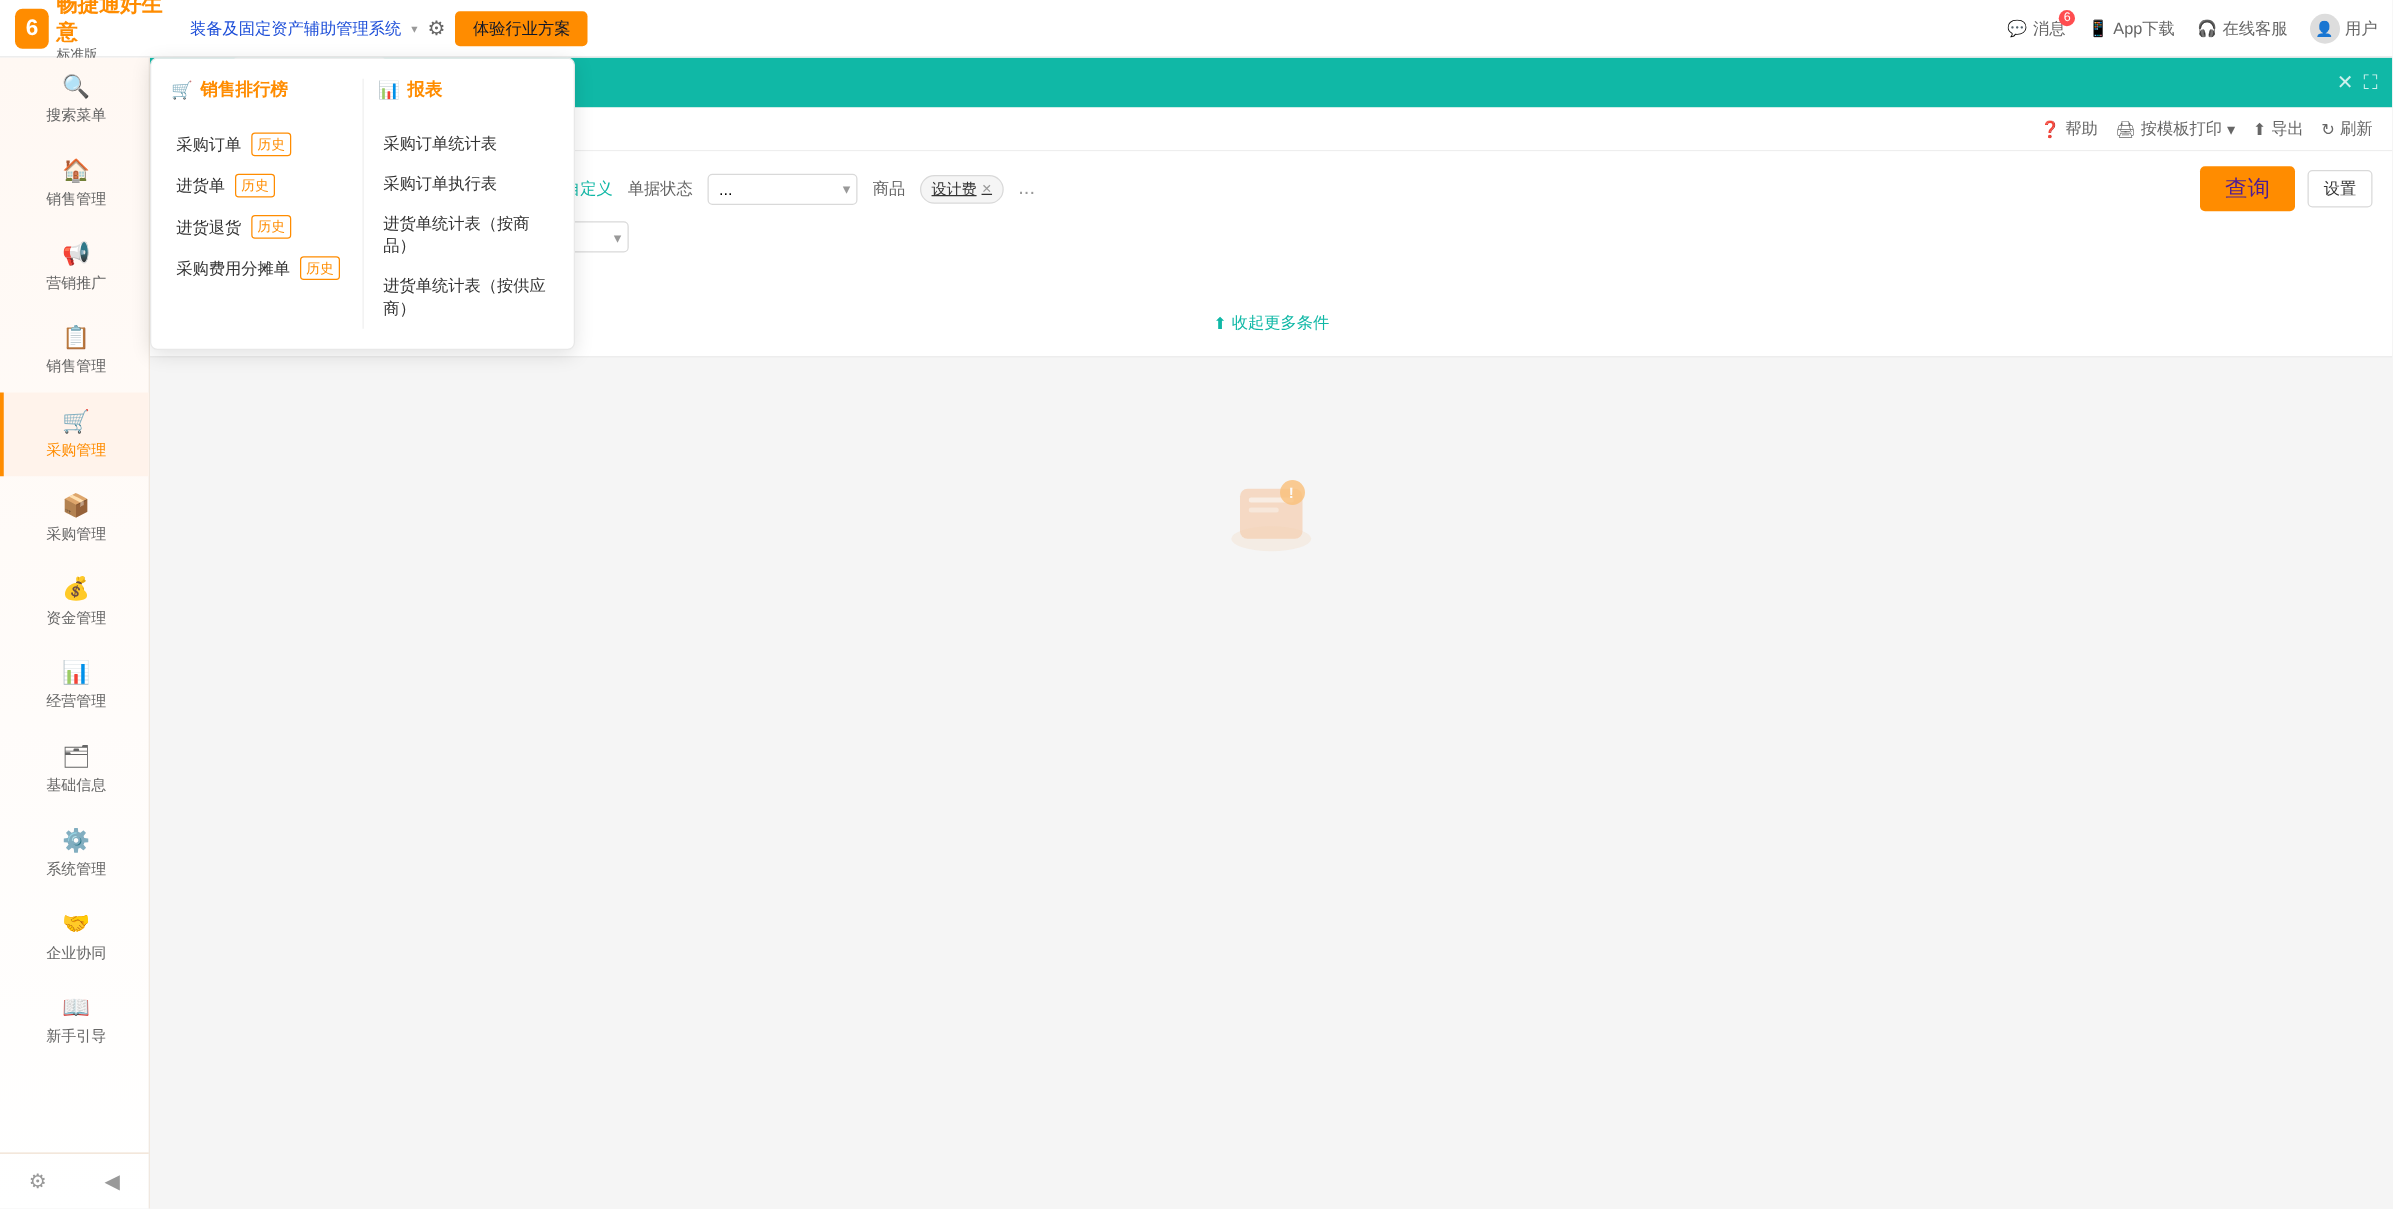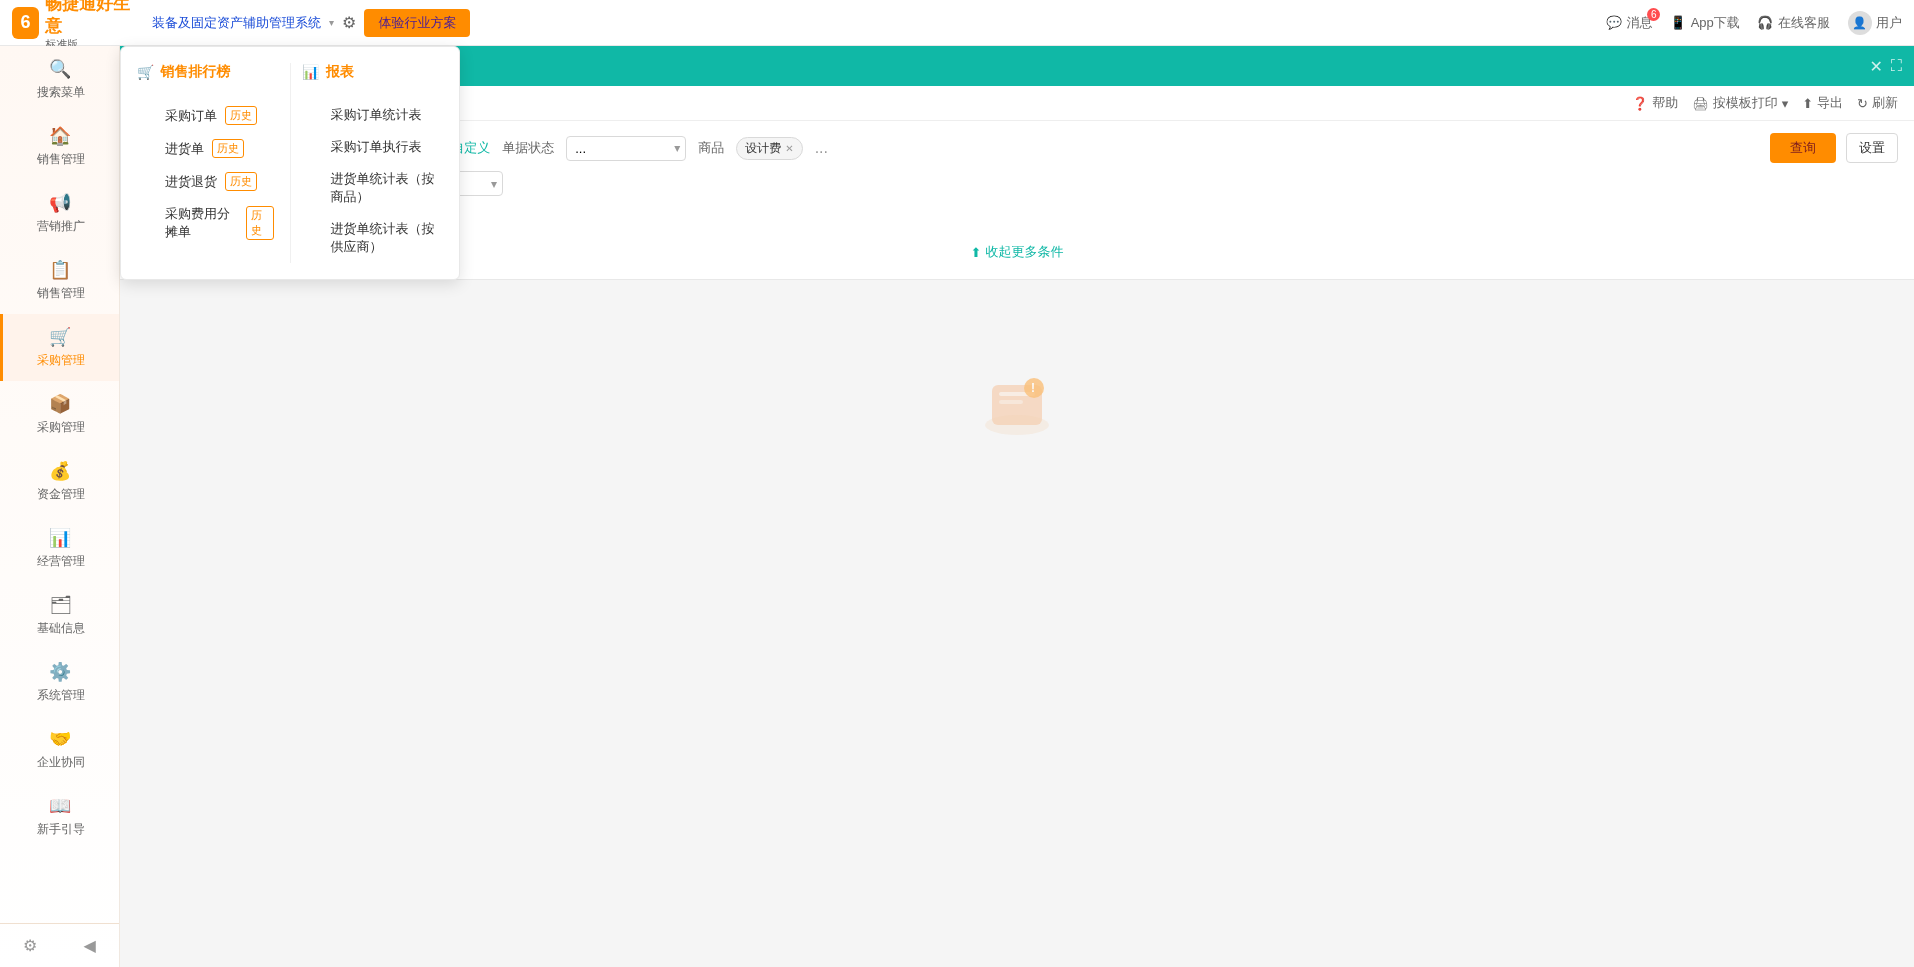--- a/index.html
+++ b/index.html
@@ -6,21 +6,21 @@
     body { font-family: 'Microsoft YaHei', SimHei, sans-serif; font-size: 13px; background: #f5f5f5; color: #333; height: 967px; overflow: hidden; display: flex; flex-direction: column; }
 
     
     .top-bar { height: 46px; background: #fff; display: flex; align-items: center; padding: 0 12px; border-bottom: 1px solid #e8e8e8; flex-shrink: 0; }
     .logo-area { width: 120px; display: flex; align-items: center; gap: 6px; flex-shrink: 0; }
     .logo-icon { width: 32px; height: 32px; background: #ff8c00; border-radius: 6px; display: flex; align-items: center; justify-content: center; color: #fff; font-size: 18px; font-weight: bold; }
     .logo-text { font-size: 11px; color: #666; line-height: 1.3; }
     .logo-text .main { color: #ff8c00; font-size: 17px; font-weight: bold; }
     .top-bar-mid { flex: 1; display: flex; align-items: center; gap: 8px; padding-left: 20px; }
     .system-name { font-size: 13px; color: #1d4ed8; }
-    .top-bar-btn { background: #ff8c00; color: #4c1d95; border: none; border-radius: 4px; padding: 5px 14px; cursor: pointer; font-size: 13px; }
+    .top-bar-btn { background: #ff8c00; color: #0f172a; border: none; border-radius: 4px; padding: 5px 14px; cursor: pointer; font-size: 13px; }
     .top-bar-icons { display: flex; align-items: center; gap: 18px; margin-left: auto; color: #666; font-size: 13px; }
     .top-icon-item { display: flex; align-items: center; gap: 4px; cursor: pointer; position: relative; }
     .badge { background: #ff4d4f; color: #fff; border-radius: 10px; font-size: 10px; padding: 1px 4px; position: absolute; top: -6px; right: -8px; }
     .gear-btn { background: none; border: none; cursor: pointer; color: #666; font-size: 16px; }
     .dropdown-arrow { font-size: 10px; color: #999; cursor: pointer; }
 
     
     .main-layout { display: flex; flex: 1; overflow: hidden; }
 
     
@@ -49,46 +49,46 @@
     .filter-section { background: #fff; padding: 12px 16px; border-bottom: 1px solid #e8e8e8; }
     .filter-row { display: flex; align-items: center; gap: 12px; margin-bottom: 8px; flex-wrap: wrap; }
     .filter-row:last-child { margin-bottom: 0; }
     .filter-label { color: #666; font-size: 13px; white-space: nowrap; }
     .filter-input { border: 1px solid #d9d9d9; border-radius: 4px; padding: 4px 8px; font-size: 13px; color: #333; background: #fff; min-width: 160px; }
     .filter-select { border: 1px solid #d9d9d9; border-radius: 4px; padding: 4px 24px 4px 8px; font-size: 13px; background: #fff; cursor: pointer; appearance: none; position: relative; }
     .select-wrapper { position: relative; display: inline-block; }
     .select-wrapper::after { content: '▾'; position: absolute; right: 6px; top: 50%; transform: translateY(-50%); color: #999; pointer-events: none; font-size: 12px; }
     .filter-date-range { display: flex; align-items: center; gap: 6px; }
     .toolbar-right { margin-left: auto; display: flex; align-items: center; gap: 10px; }
-    .btn-query { background: #ff8c00; color: #7f1d1d; border: none; border-radius: 4px; padding: 6px 20px; cursor: pointer; font-size: 13px; }
+    .btn-query { background: #ff8c00; color: #4c1d95; border: none; border-radius: 4px; padding: 6px 20px; cursor: pointer; font-size: 18px; }
     .btn-setting { background: #fff; color: #333; border: 1px solid #d9d9d9; border-radius: 4px; padding: 5px 12px; cursor: pointer; font-size: 13px; }
     .link-btn { background: none; border: none; color: #10b8a6; cursor: pointer; font-size: 13px; }
     .more-dots { color: #999; cursor: pointer; font-size: 16px; }
     .collapse-btn { display: flex; align-items: center; gap: 4px; color: #10b8a6; cursor: pointer; font-size: 13px; padding: 6px 0; }
 
     
     .helper-toolbar { display: flex; align-items: center; justify-content: flex-end; gap: 14px; padding: 8px 16px; background: #fff; border-bottom: 1px solid #eee; }
     .helper-btn { display: flex; align-items: center; gap: 4px; background: none; border: none; color: #666; cursor: pointer; font-size: 13px; }
 
     
     .empty-state { display: flex; flex-direction: column; align-items: center; justify-content: center; padding: 80px 0; gap: 12px; }
     .empty-text { color: #999; font-size: 13px; line-height: 1.8; text-align: center; }
 
     
     .dropdown-menu { position: absolute; top: 46px; left: 120px; background: #fff; border: 1px solid #e8e8e8; border-radius: 6px; box-shadow: 0 4px 16px rgba(0,0,0,0.12); z-index: 1000; display: flex; width: 340px; padding: 16px; gap: 0; }
     .menu-section { flex: 1; }
     .menu-section-title { font-size: 14px; font-weight: bold; color: #ff8c00; display: flex; align-items: center; gap: 6px; margin-bottom: 12px; padding-bottom: 6px; }
     .menu-divider { width: 1px; background: #f0f0f0; margin: 0 12px; }
-    .menu-item { display: flex; align-items: center; gap: 8px; padding: 7px 4px; cursor: pointer; color: #333; font-size: 13px; border-radius: 3px; margin-left: 24px; }
+    .menu-item { display: flex; align-items: center; gap: 8px; padding: 7px 4px; cursor: pointer; color: #333; font-size: 13px; border-radius: 3px; }
     .history-badge { background: #fff; border: 1px solid #ff8c00; color: #ff8c00; border-radius: 3px; font-size: 11px; padding: 1px 4px; }
 
     
     .menu-section-right .menu-section-title { color: #ff8c00; }
 
-    .filter-chips { display: flex; align-items: center; gap: 6px; }
+    .filter-chips { display: flex; align-items: center; gap: 6px; text-decoration: underline; }
     .chip { display: flex; align-items: center; gap: 4px; background: #f5f5f5; border: 1px solid #d9d9d9; border-radius: 12px; padding: 2px 8px; font-size: 12px; color: #333; }
     .chip-close { cursor: pointer; color: #999; font-size: 10px; }
   </style>
 </head>
 <body>
 
 <div class="top-bar">
   <div class="logo-area">
     <div class="logo-icon">
       <span>6</span>

